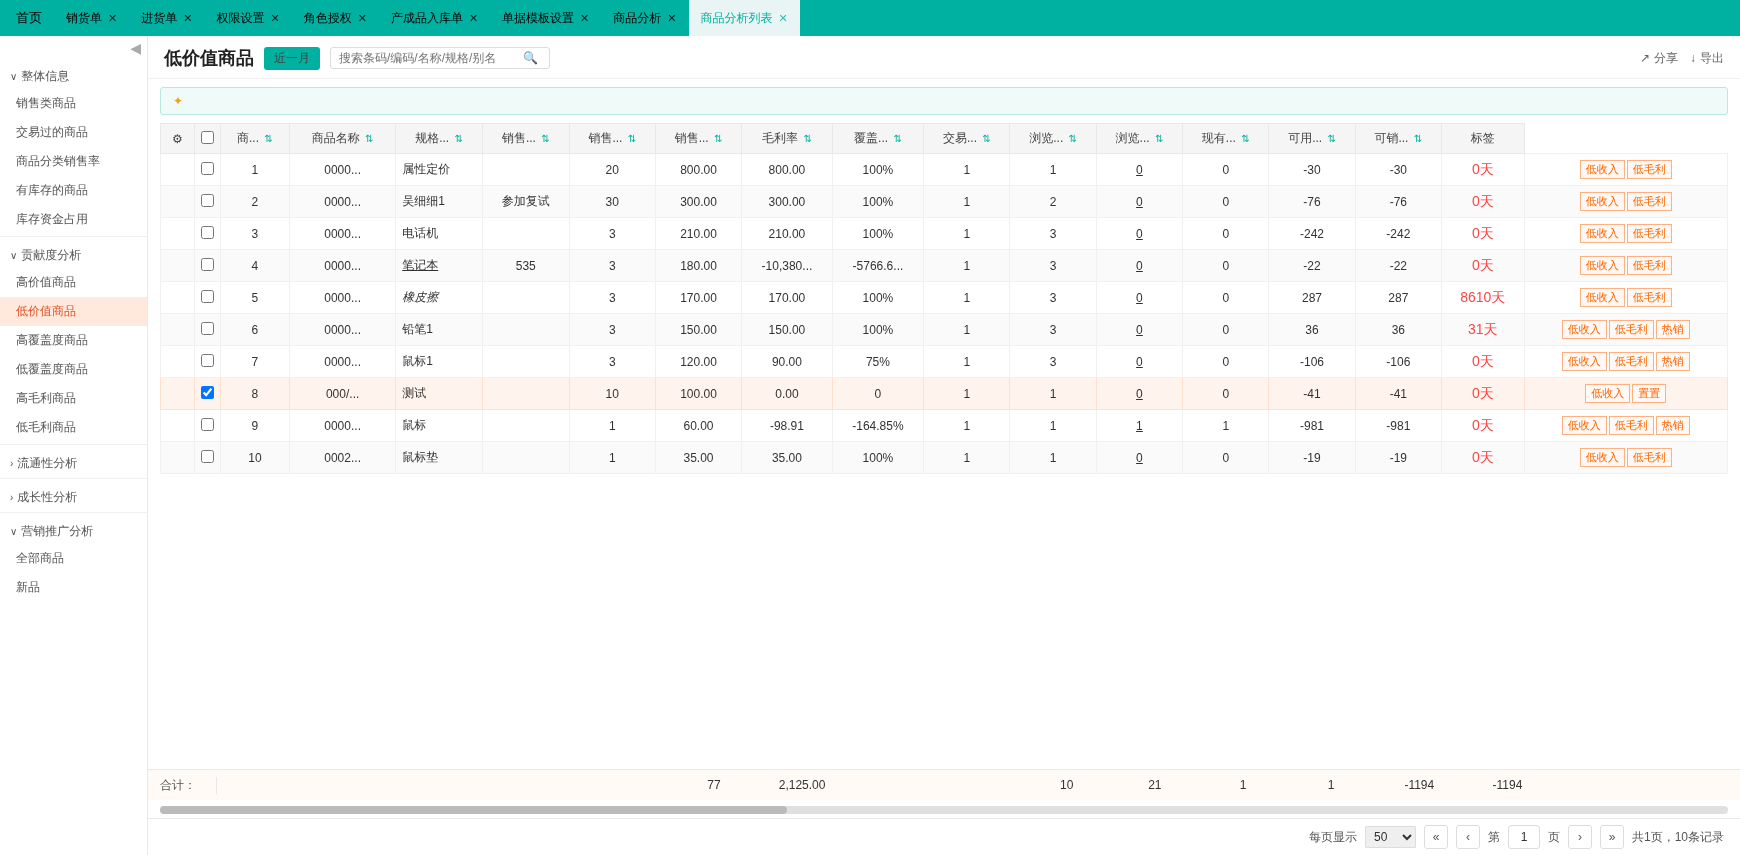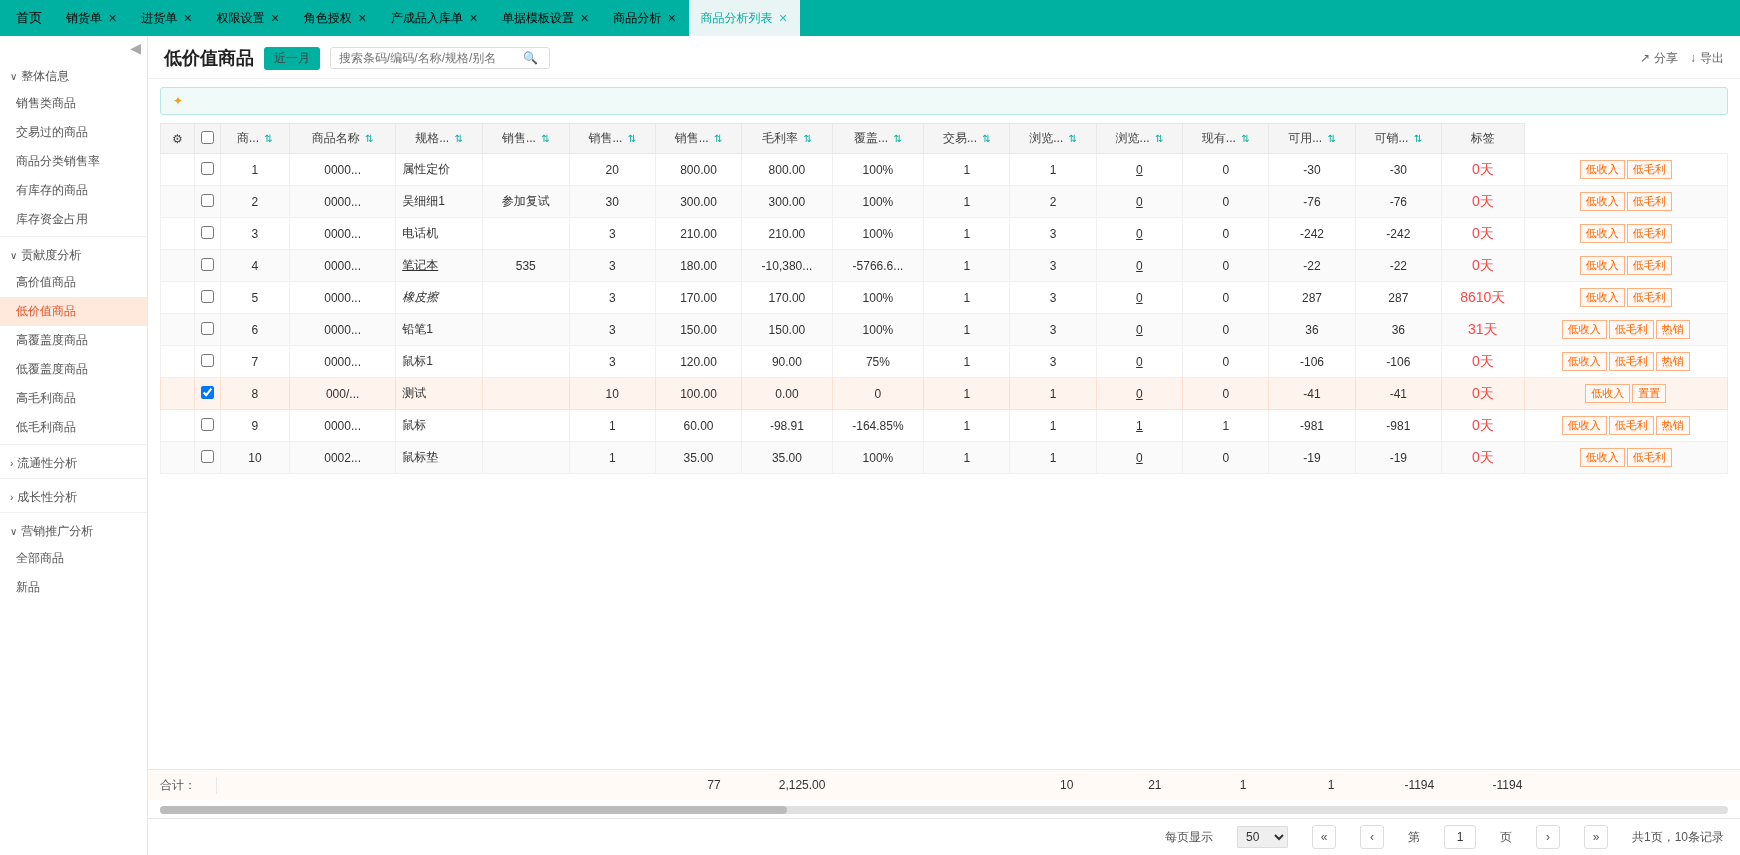--- a/index.html
+++ b/index.html
@@ -215,21 +215,21 @@
       padding: 2px 4px;
     }
 
     
     .pagination-bar {
       border-top: 1px solid #e8e8e8;
       padding: 6px 16px;
       display: flex;
       align-items: center;
       justify-content: flex-end;
-      gap: 24px;
+      gap: 8px;
       color: #555;
       background: #fff;
     }
     .page-size-select {
       border: 1px solid #ddd;
       border-radius: 1px;
       padding: 2px 4px;
       color: #333;
     }
     .page-btn {

